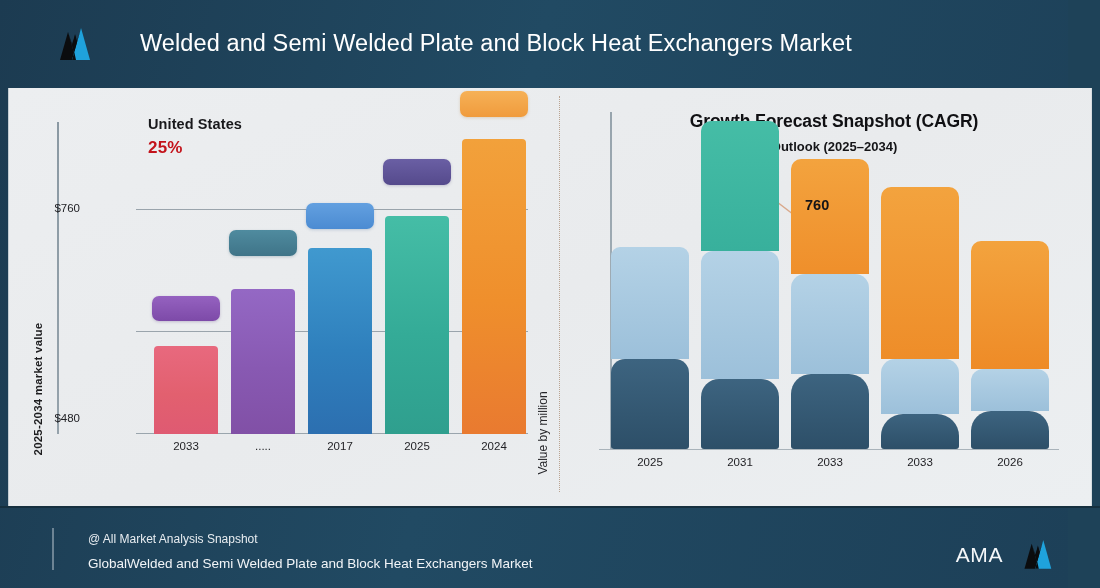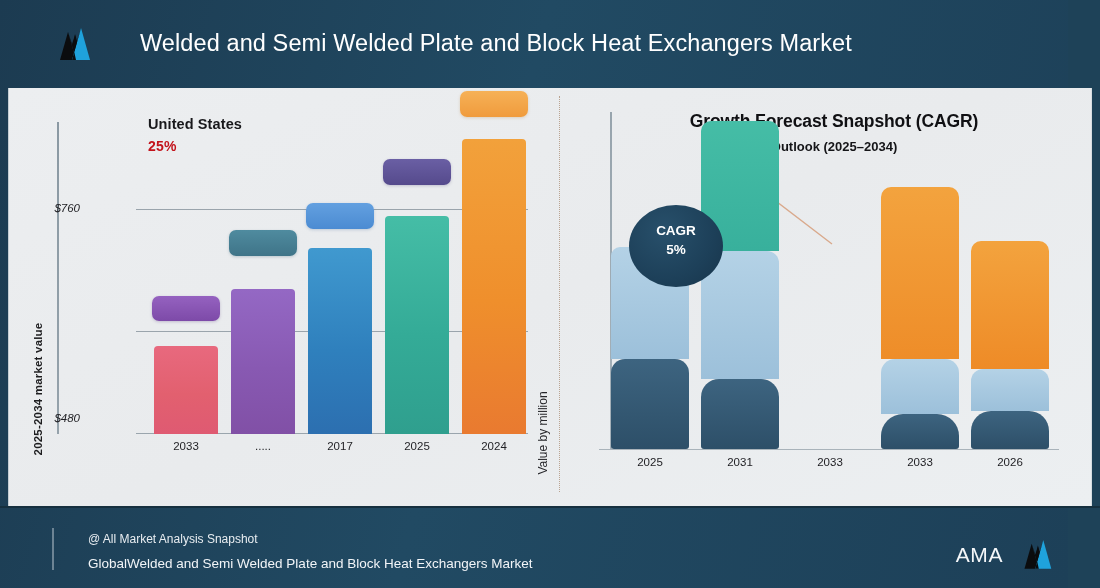--- a/index.html
+++ b/index.html
@@ -48,27 +48,27 @@
 
   
   #chart-left{position:absolute;left:8px;top:88px;width:551px;height:418px;}
   #left-yaxis-line{position:absolute;left:49px;top:34px;width:2px;height:312px;
     background:linear-gradient(#8b99a3,#95a2ab);}
   #left-xaxis-line{position:absolute;left:128px;top:345px;width:392px;height:1px;
     background:#9aa5ad;}
   .gridline{position:absolute;height:1px;background:#9aa4ac;}
   #gridline-760{left:128px;top:121px;width:392px;}
   #gridline-mid{left:128px;top:243px;width:392px;}
-  .ytick{position:absolute;font-size:11.5px;color:#222226;text-align:right;width:60px;font-style:italic;}
+  .ytick{position:absolute;font-size:11.5px;color:#222226;text-align:right;width:60px;}
   #ytick-760{left:12px;top:114px;}
   #ytick-480{left:12px;top:324px;}
 
   #left-annot-region{position:absolute;left:140px;top:28px;width:220px;}
   #left-annot-country{font-size:14.5px;font-weight:bold;color:#18181b;letter-spacing:.1px;}
-  #left-annot-value{font-size:14px;font-weight:bold;color:#c3131b;margin-top:6px;letter-spacing:.2px;}
+  #left-annot-value{font-size:17px;font-weight:bold;color:#c3131b;margin-top:6px;letter-spacing:.2px;}
 
   .lbar{position:absolute;bottom:0;border-radius:4px 4px 0 0;}
   .lchip{position:absolute;border-radius:7px;}
 
   #left-xlabels{position:absolute;left:128px;top:352px;width:392px;height:22px;}
   #left-xlabels>div{position:absolute;top:0;width:80px;text-align:center;
     font-size:11.5px;color:#1f1f23;}
 
   
   #chart-right{position:absolute;left:559px;top:88px;width:533px;height:418px;}
@@ -217,44 +217,49 @@
 
       <div class="sbar" style="left:102px;width:78px;height:328px;">
         <div class="sseg sseg-top" style="top:0;height:130px;border-radius:10px 10px 0 0;
                     background:linear-gradient(180deg,#45bda6 0%,#38b09c 100%);"></div>
         <div class="sseg" style="top:130px;height:128px;border-radius:12px 12px 0 0;
                     background:linear-gradient(180deg,#b4d2e6 0%,#9cc0da 100%);"></div>
         <div class="sseg sseg-bot" style="top:258px;height:70px;border-radius:18px 18px 3px 3px;
                     background:linear-gradient(180deg,#3d6480 0%,#2d4f68 100%);"></div>
       </div>
 
+      <div class="sbar" style="left:192px;width:78px;height:290px;">
+        <div class="sseg sseg-top" style="top:0;height:115px;border-radius:10px 10px 0 0;
+                    background:linear-gradient(180deg,#f3a33e 0%,#ef8f2b 100%);"></div>
+        <div class="sseg" style="top:115px;height:100px;border-radius:14px 14px 0 0;
+                    background:linear-gradient(180deg,#b4d2e6 0%,#9cc0da 100%);"></div>
+        <div class="sseg sseg-bot" style="top:215px;height:75px;border-radius:20px 20px 3px 3px;
+                    background:linear-gradient(180deg,#3d6480 0%,#2d4f68 100%);"></div>
+        <div class="sbar-datalabel" style="left:14px;top:38px;">760</div>
+      </div>
 
       <div class="sbar" style="left:282px;width:78px;height:262px;">
         <div class="sseg sseg-top" style="top:0;height:172px;border-radius:10px 10px 0 0;
                     background:linear-gradient(180deg,#f3a33e 0%,#ee8d29 100%);"></div>
         <div class="sseg" style="top:172px;height:55px;border-radius:14px 14px 0 0;
                     background:linear-gradient(180deg,#b4d2e6 0%,#9cc0da 100%);"></div>
         <div class="sseg sseg-bot" style="top:227px;height:35px;border-radius:22px 22px 3px 3px;
                     background:linear-gradient(180deg,#3d6480 0%,#2d4f68 100%);"></div>
       </div>
 
       <div class="sbar" style="left:372px;width:78px;height:208px;">
         <div class="sseg sseg-top" style="top:0;height:128px;border-radius:10px 10px 0 0;
                     background:linear-gradient(180deg,#f3a33e 0%,#ee8b27 100%);"></div>
         <div class="sseg" style="top:128px;height:42px;border-radius:12px 12px 0 0;
                     background:linear-gradient(180deg,#b4d2e6 0%,#9cc0da 100%);"></div>
         <div class="sseg sseg-bot" style="top:170px;height:38px;border-radius:20px 20px 3px 3px;
                     background:linear-gradient(180deg,#3d6480 0%,#2d4f68 100%);"></div>
       </div>
     </div>
 
-    <div id="cagr-bubble">
-      <div id="cagr-label">CAGR</div>
-      <div id="cagr-value">5%</div>
-    </div>
 
     <div id="right-xlabels">
       <div style="left:6px">2025</div>
       <div style="left:96px">2031</div>
       <div style="left:186px">2033</div>
       <div style="left:276px">2033</div>
       <div style="left:366px">2026</div>
     </div>
   </div>
 

